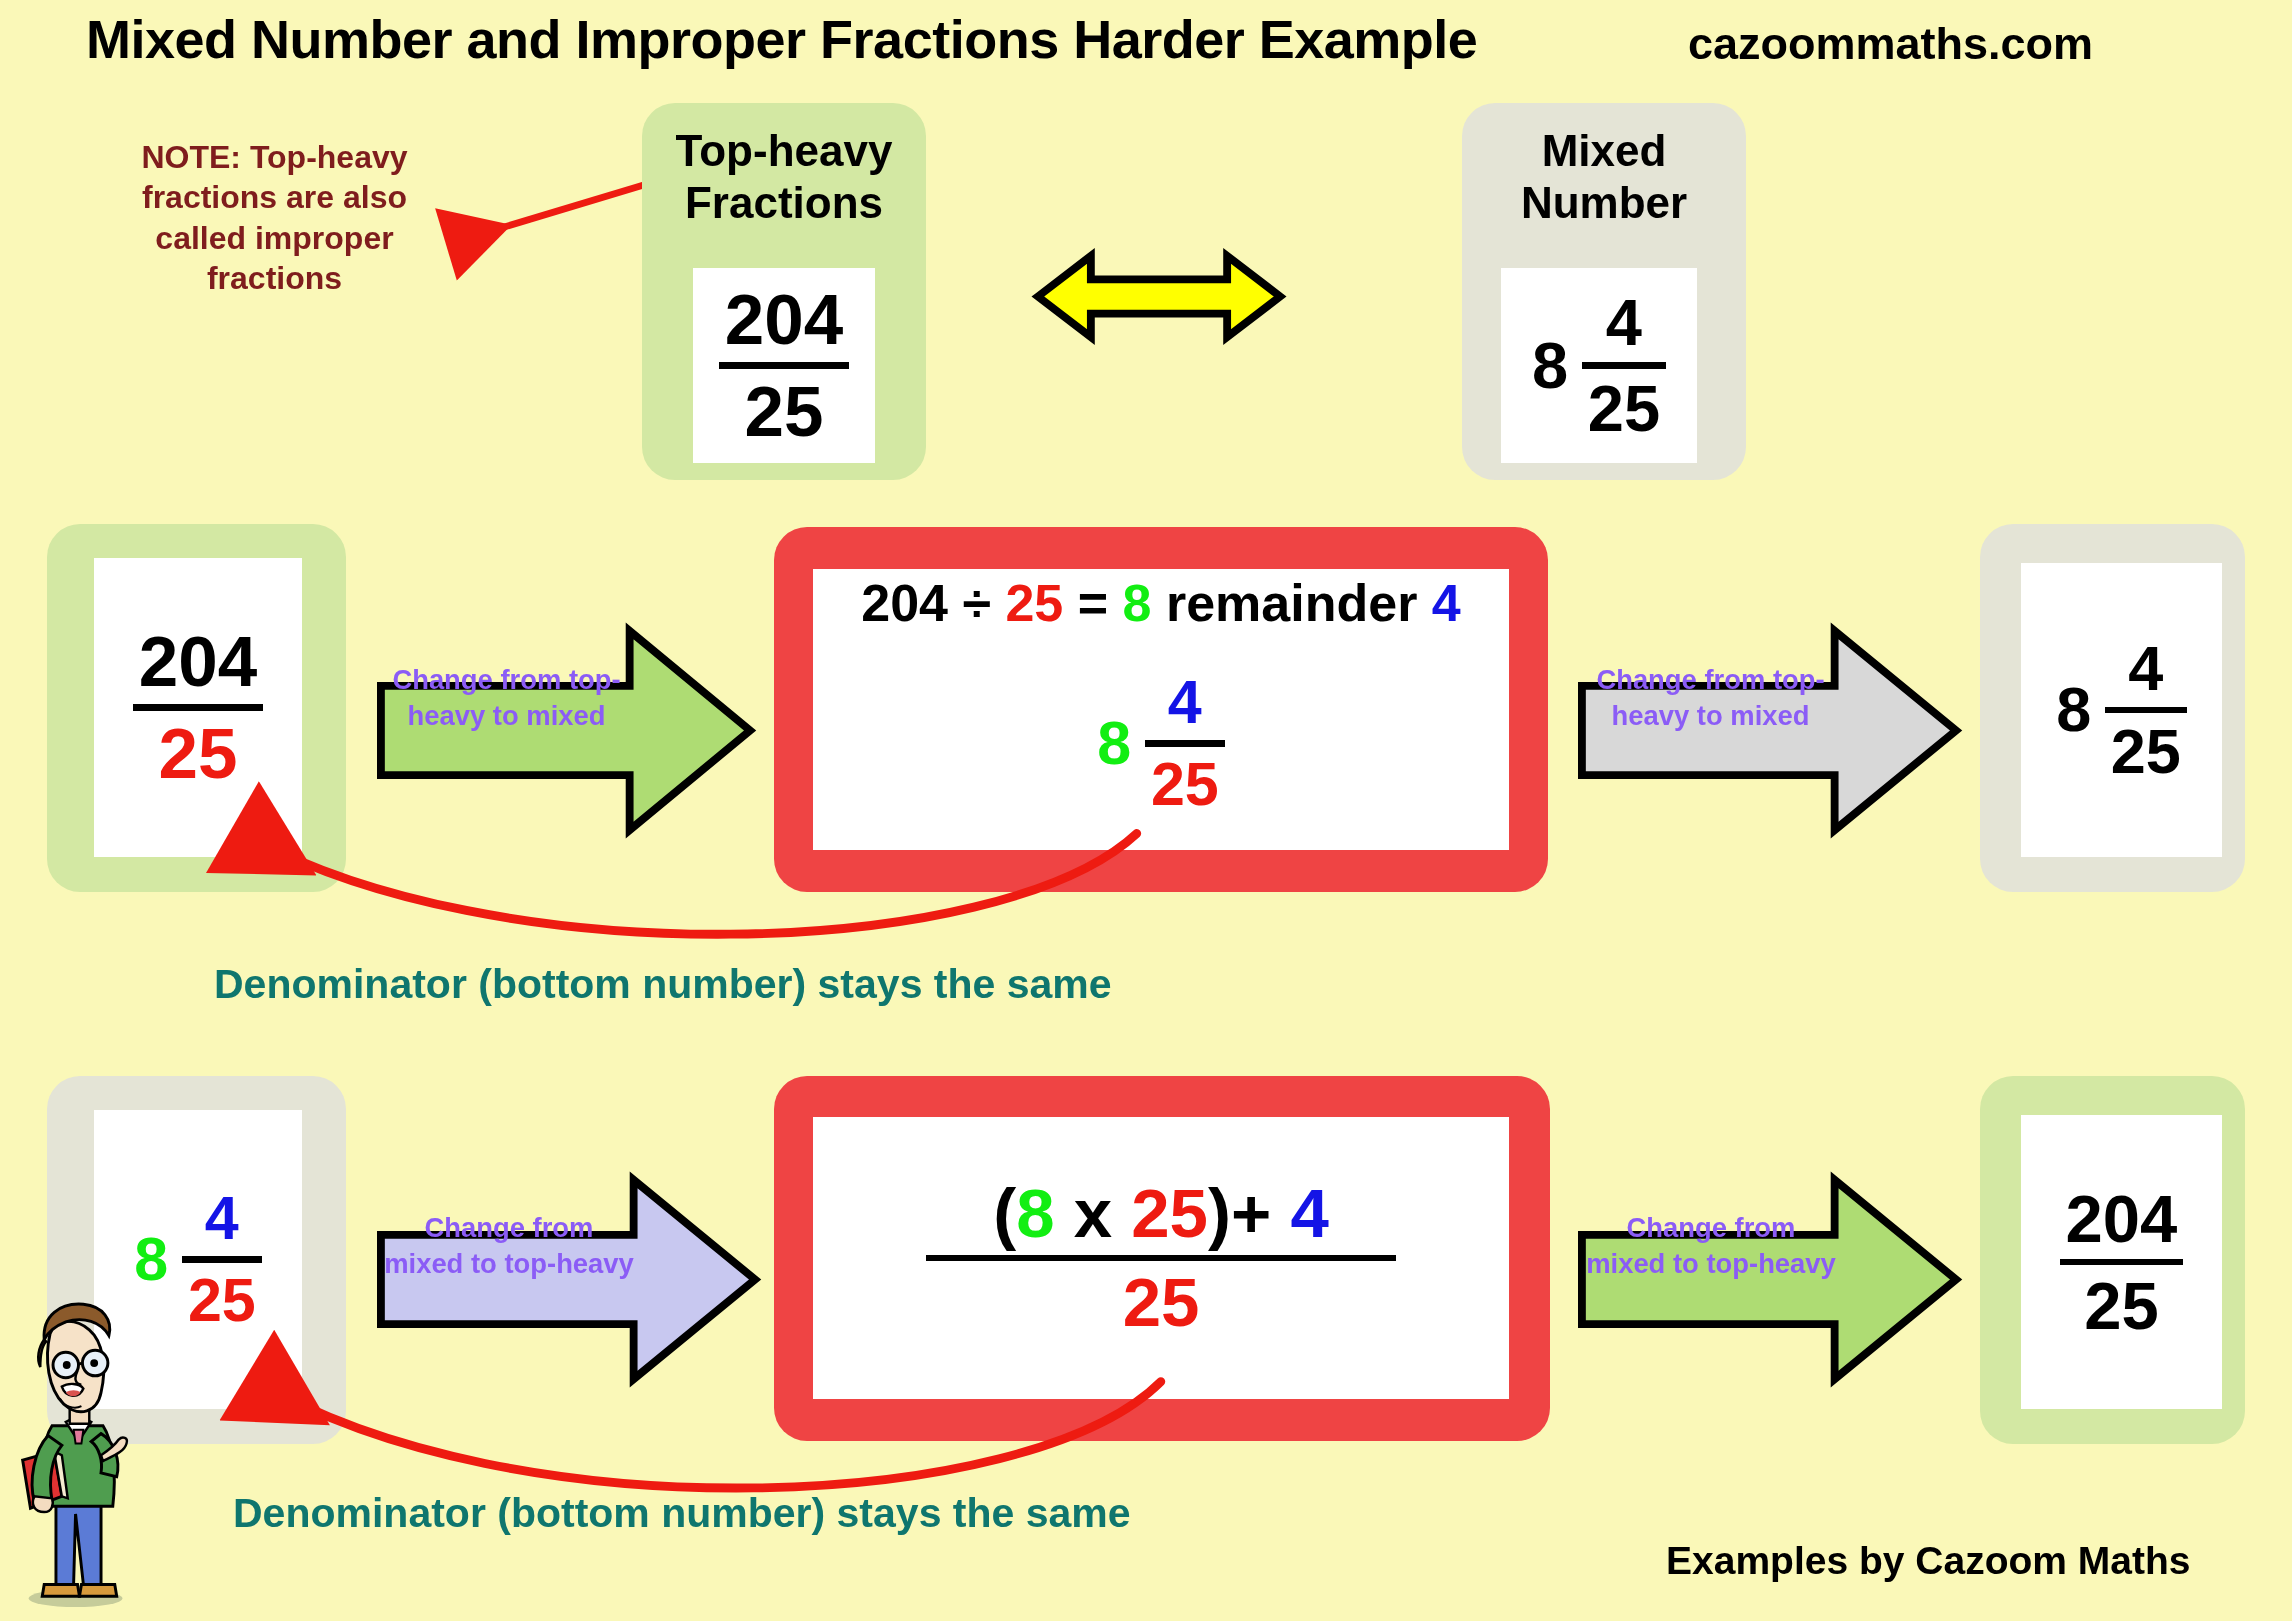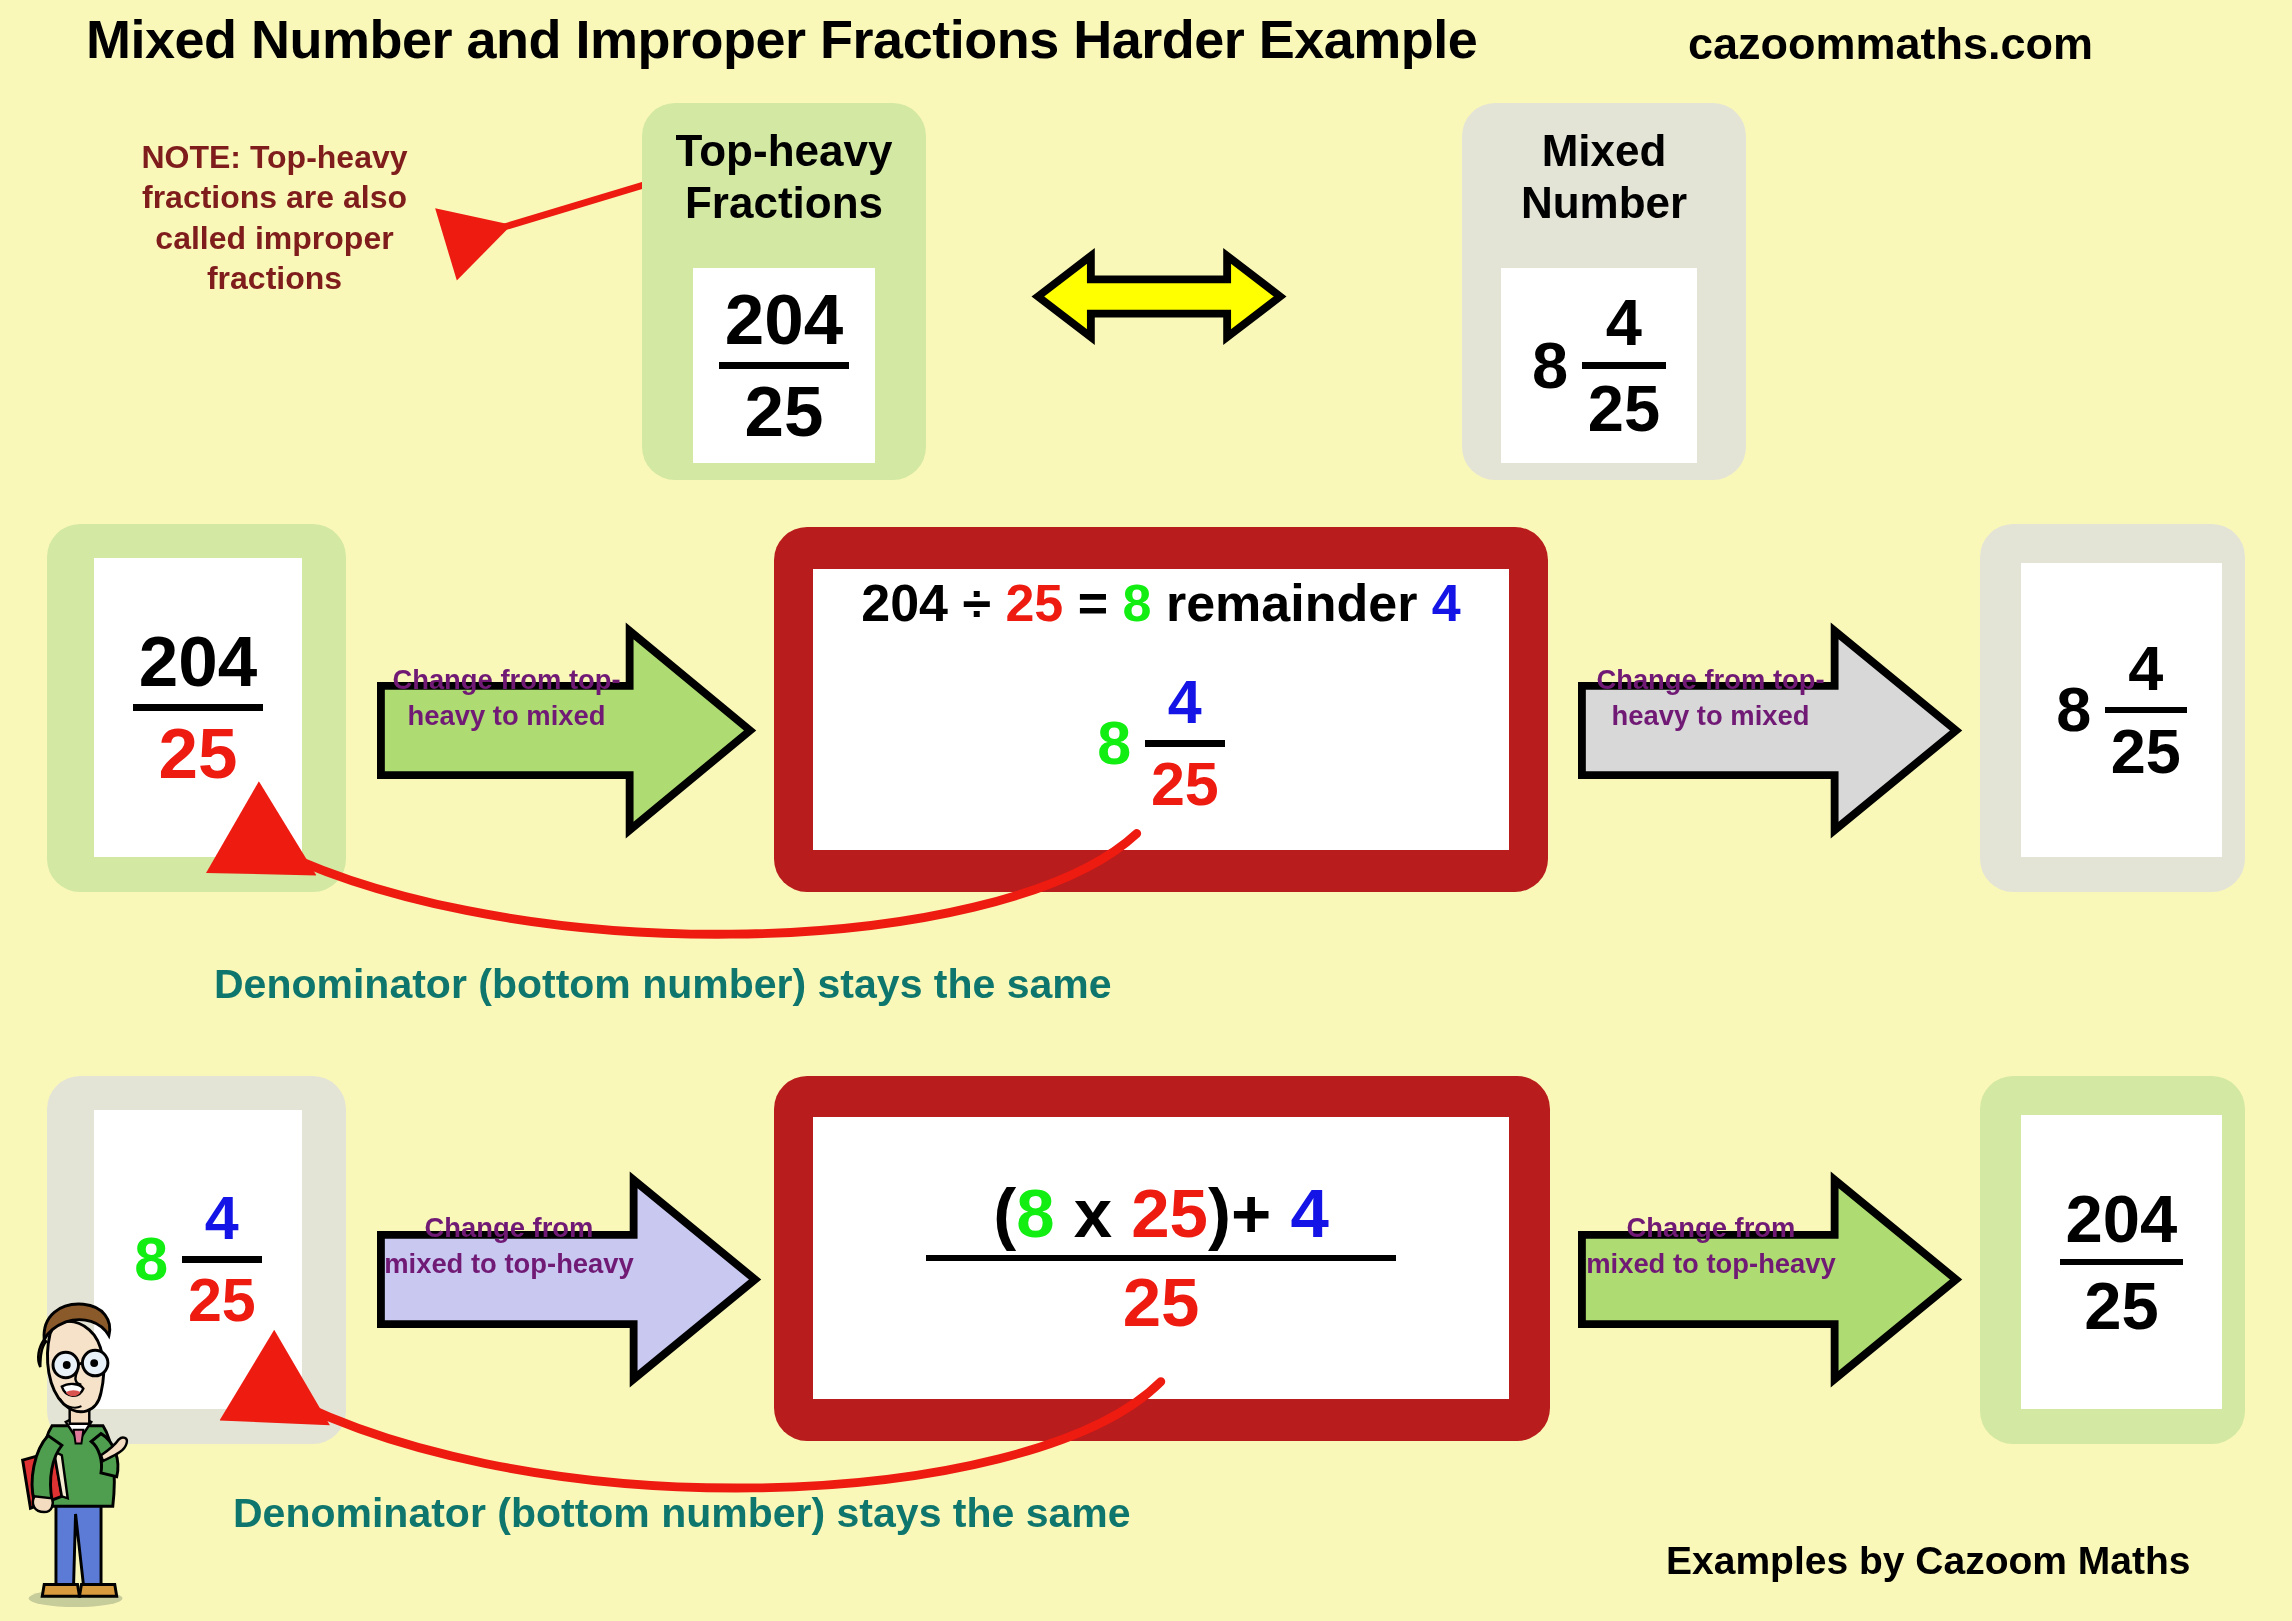--- a/index.html
+++ b/index.html
@@ -34,21 +34,21 @@
 
   .denom-caption{
     position:absolute;color:#0f766e;
     font-size:41px;font-weight:bold;white-space:nowrap;
   }
 
   
   .panel{position:absolute;border-radius:33px;}
   .panel.green{background:#D3E8A3;}
   .panel.grey{background:#E4E4D6;}
-  .panel.orange{background:#b91c1c;}
+  .panel.orange{background:#ef4444;}
 
   .whitebox{position:absolute;background:#fff;}
 
   
   .panel-heading{
     position:absolute;width:100%;text-align:center;
     font-size:44px;font-weight:bold;color:#000;line-height:1.18;
   }
 
   
@@ -73,21 +73,21 @@
   .black{color:#000;}
   .red{color:#EE1B11;}
   .green-t{color:#12EE12;}
   .blue-t{color:#1414E6;}
 
   
   .arrowbox{position:absolute;}
   .arrowbox svg{display:block;width:100%;height:100%;overflow:visible;}
   .arrow-label{
     position:absolute;text-align:center;
-    font-size:27.4px;font-weight:bold;color:#701a75;line-height:1.3;
+    font-size:27.4px;font-weight:bold;color:#8b5cf6;line-height:1.3;
     white-space:pre-line;
   }
 
   
   .curve{position:absolute;pointer-events:none;}
   .curve svg{display:block;overflow:visible;}
 
   
   .cartoon{position:absolute;left:4.9px;top:1269px;width:147px;height:343px;}
   .cartoon svg{display:block;width:100%;height:100%;}

